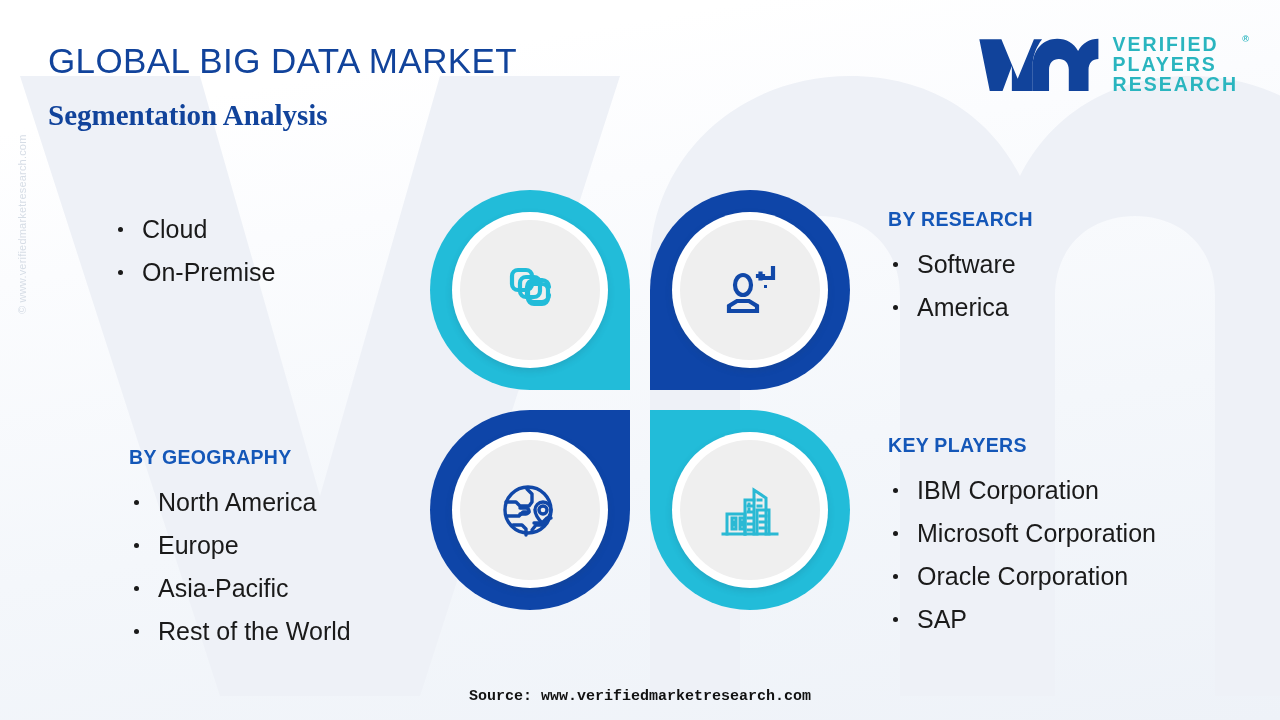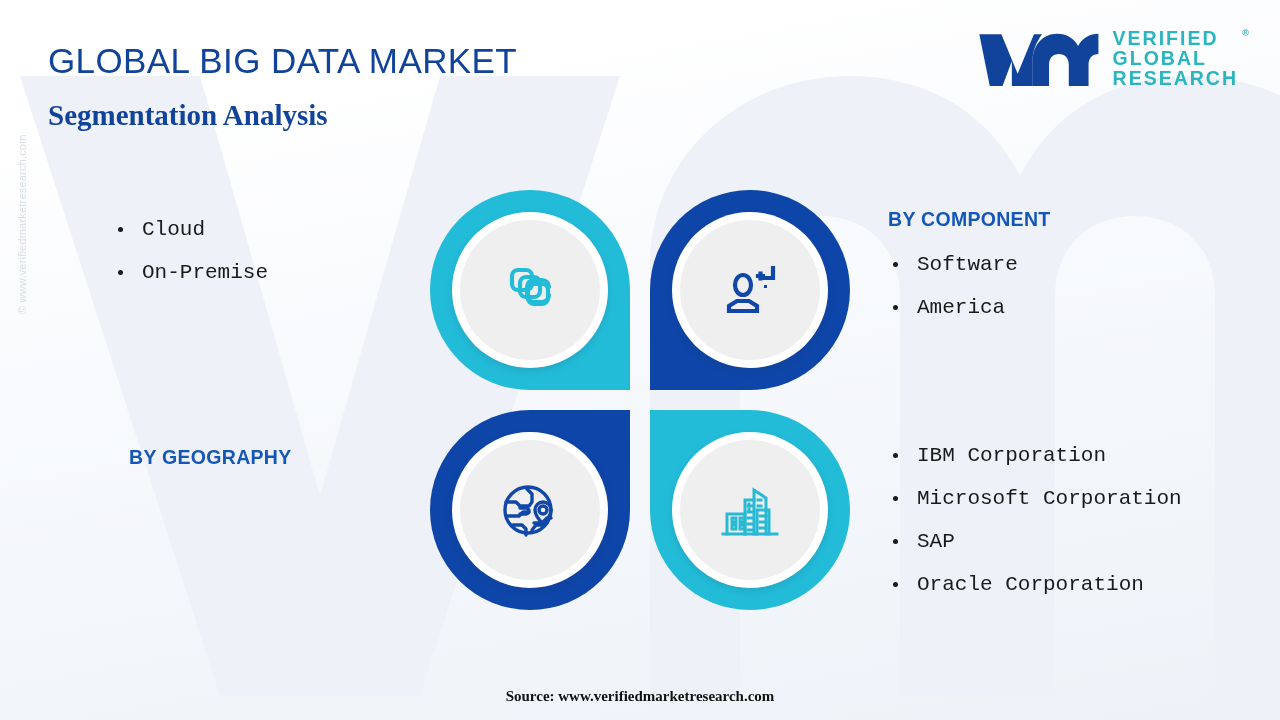--- a/index.html
+++ b/index.html
@@ -76,21 +76,21 @@
     color: #11439b;
     font-family: Liberation Serif, serif;
   }
 
   
   .logo {
     position: absolute;
     right: 42px;
     top: 28px;
     display: flex;
-    align-items: flex-start;
+    align-items: center;
     gap: 14px;
     height: 72px;
   }
   .logo-mark { width: 122px; height: 62px; display: block; }
   .logo-words {
     position: relative;
     color: #2ab5bf;
     font-weight: 700;
     font-size: 19.5px;
     line-height: 20px;
@@ -117,25 +117,25 @@
     color: #1457b8;
     letter-spacing: .3px;
     margin-bottom: 12px;
     white-space: nowrap;
     font-family: "Liberation Sans", sans-serif;
   }
   .block ul { list-style: none; }
   .block li {
     position: relative;
     padding-left: 29px;
-    font-size: 21px;
+    font-size: 25px;
     color: #1a1a1a;
     line-height: 43px;
     white-space: nowrap;
-    font-family: Liberation Mono, monospace;
+    font-family: Liberation Sans, sans-serif;
   }
   .block li::before {
     content: "";
     position: absolute;
     left: 5px;
     top: 19px;
     width: 5px;
     height: 5px;
     border-radius: 50%;
     background: #1a1a1a;
@@ -202,21 +202,21 @@
   
   .source {
     position: absolute;
     left: 0;
     right: 0;
     top: 688px;
     text-align: center;
     font-size: 15px;
     font-weight: 700;
     color: #111111;
-    font-family: Liberation Serif, serif;
+    font-family: Liberation Mono, monospace;
   }
 </style>
 </head>
 <body>
 
 <div id="stage">
 
   <svg class="watermark-vmr" viewBox="0 0 1280 640" preserveAspectRatio="none" aria-hidden="true">
     <g fill="#eef1f7">
 
@@ -239,51 +239,58 @@
   <div class="logo">
     <svg class="logo-mark" viewBox="0 0 210 105">
       <path fill="#11439b" d="M4 10 L42 10 L70 78 L98 10 L112 10
             C112 10 96 30 96 54 L96 99 L60 99 L60 56 L44 99 L22 99 Z"></path>
       <path fill="#11439b" d="M96 54 C96 28 114 9 138 9 C154 9 167 17 174 30
             C181 17 194 9 209 9 L209 44 C199 44 192 51 192 62 L192 99 L158 99
             L158 62 C158 51 151 44 141 44 C131 44 124 51 124 62 L124 99 L96 99 Z"></path>
     </svg>
     <div class="logo-words">
       <span>VERIFIED</span>
-      <span>GLOBAL</span>
+      <span>PLAYERS</span>
       <span>RESEARCH</span>
       <span class="logo-reg">®</span>
     </div>
   </div>
 
   <div class="block blk-deployment">
     <ul>
       <li>Cloud</li>
       <li>On-Premise</li>
     </ul>
   </div>
 
   <div class="block blk-component">
-    <div class="block-head">BY COMPONENT</div>
+    <div class="block-head">BY RESEARCH</div>
     <ul>
       <li>Software</li>
       <li>America</li>
     </ul>
   </div>
 
   <div class="block blk-geography">
     <div class="block-head">BY GEOGRAPHY</div>
+    <ul>
+      <li>North America</li>
+      <li>Europe</li>
+      <li>Asia-Pacific</li>
+      <li>Rest of the World</li>
+    </ul>
   </div>
 
   <div class="block blk-players">
+    <div class="block-head">KEY PLAYERS</div>
     <ul>
       <li>IBM Corporation</li>
       <li>Microsoft Corporation</li>
+      <li>Oracle Corporation</li>
       <li>SAP</li>
-      <li>Oracle Corporation</li>
     </ul>
   </div>
 
   <div class="cluster">
 
     <div class="petal p-tl">
       <div class="ring" style="--c:#22bcd9;"></div>
       <div class="inner">
         <div class="disc">
           <svg viewBox="0 0 64 64" fill="none" stroke="#22bcd9" stroke-width="4.2" stroke-linecap="round" stroke-linejoin="round">

